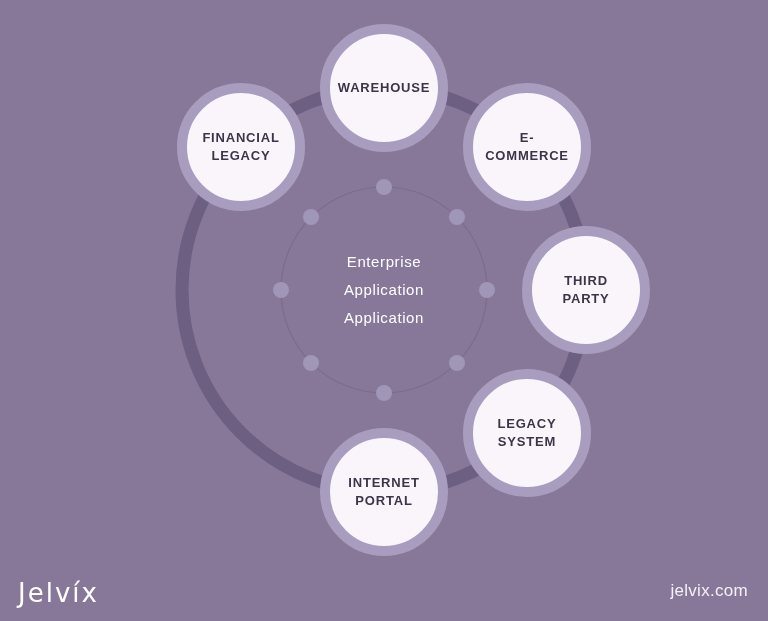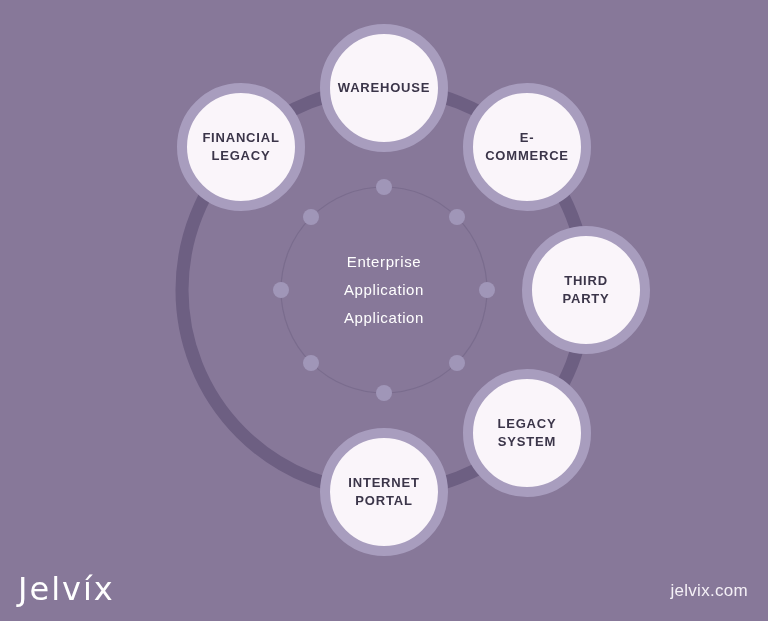--- a/index.html
+++ b/index.html
@@ -51,21 +51,21 @@
     font-weight:500;
     letter-spacing:.6px;
     white-space:nowrap;
   }
   .footer-logo{
     position:absolute;
     left:18px;bottom:13px;
     color:var(--center-text);
     font-family:"DejaVu Sans",sans-serif;
     font-weight:400;
-    font-size:32px;
+    font-size:26px;
     letter-spacing:2px;
   }
   .footer-site{
     position:absolute;
     right:20px;bottom:20px;
     color:var(--footer-text);
     font-size:17px;
     letter-spacing:.3px;
     margin-left:36px;
   }

